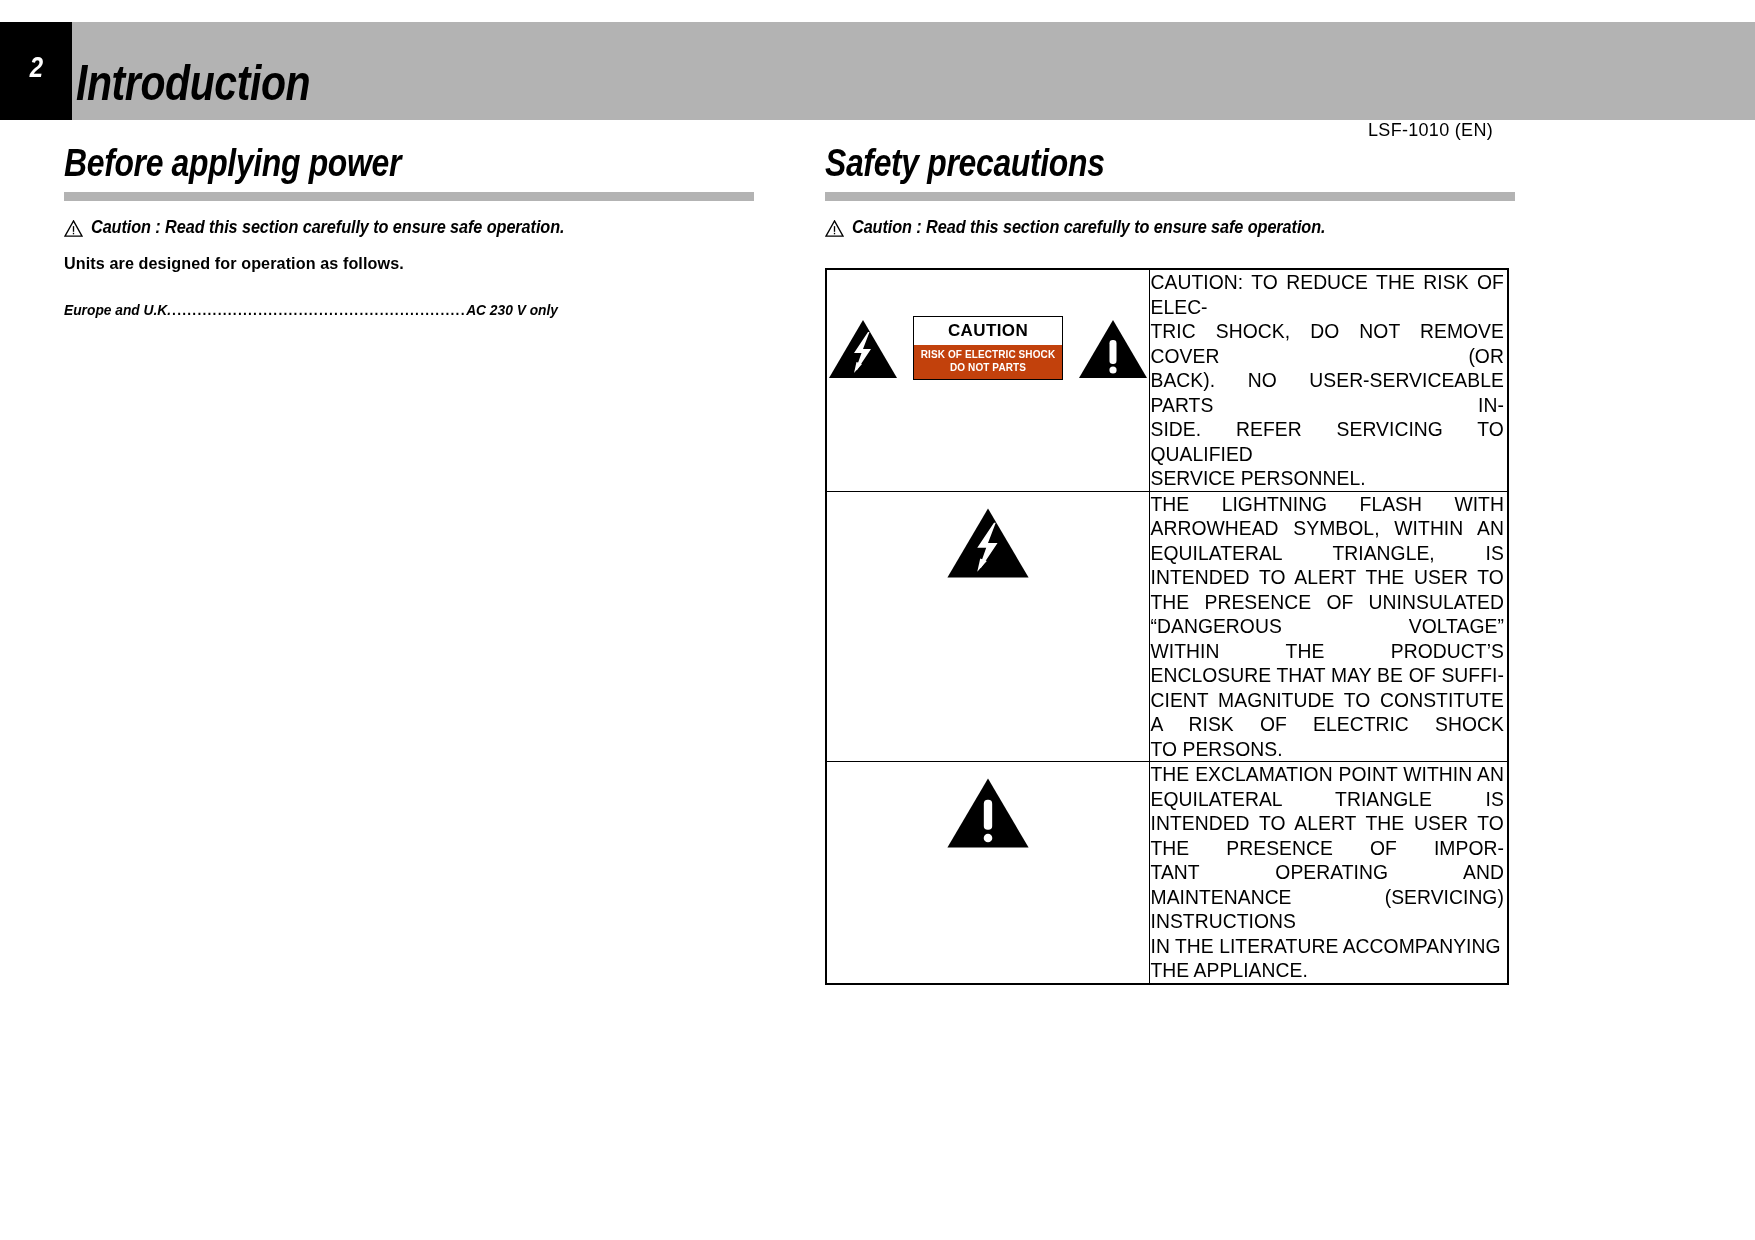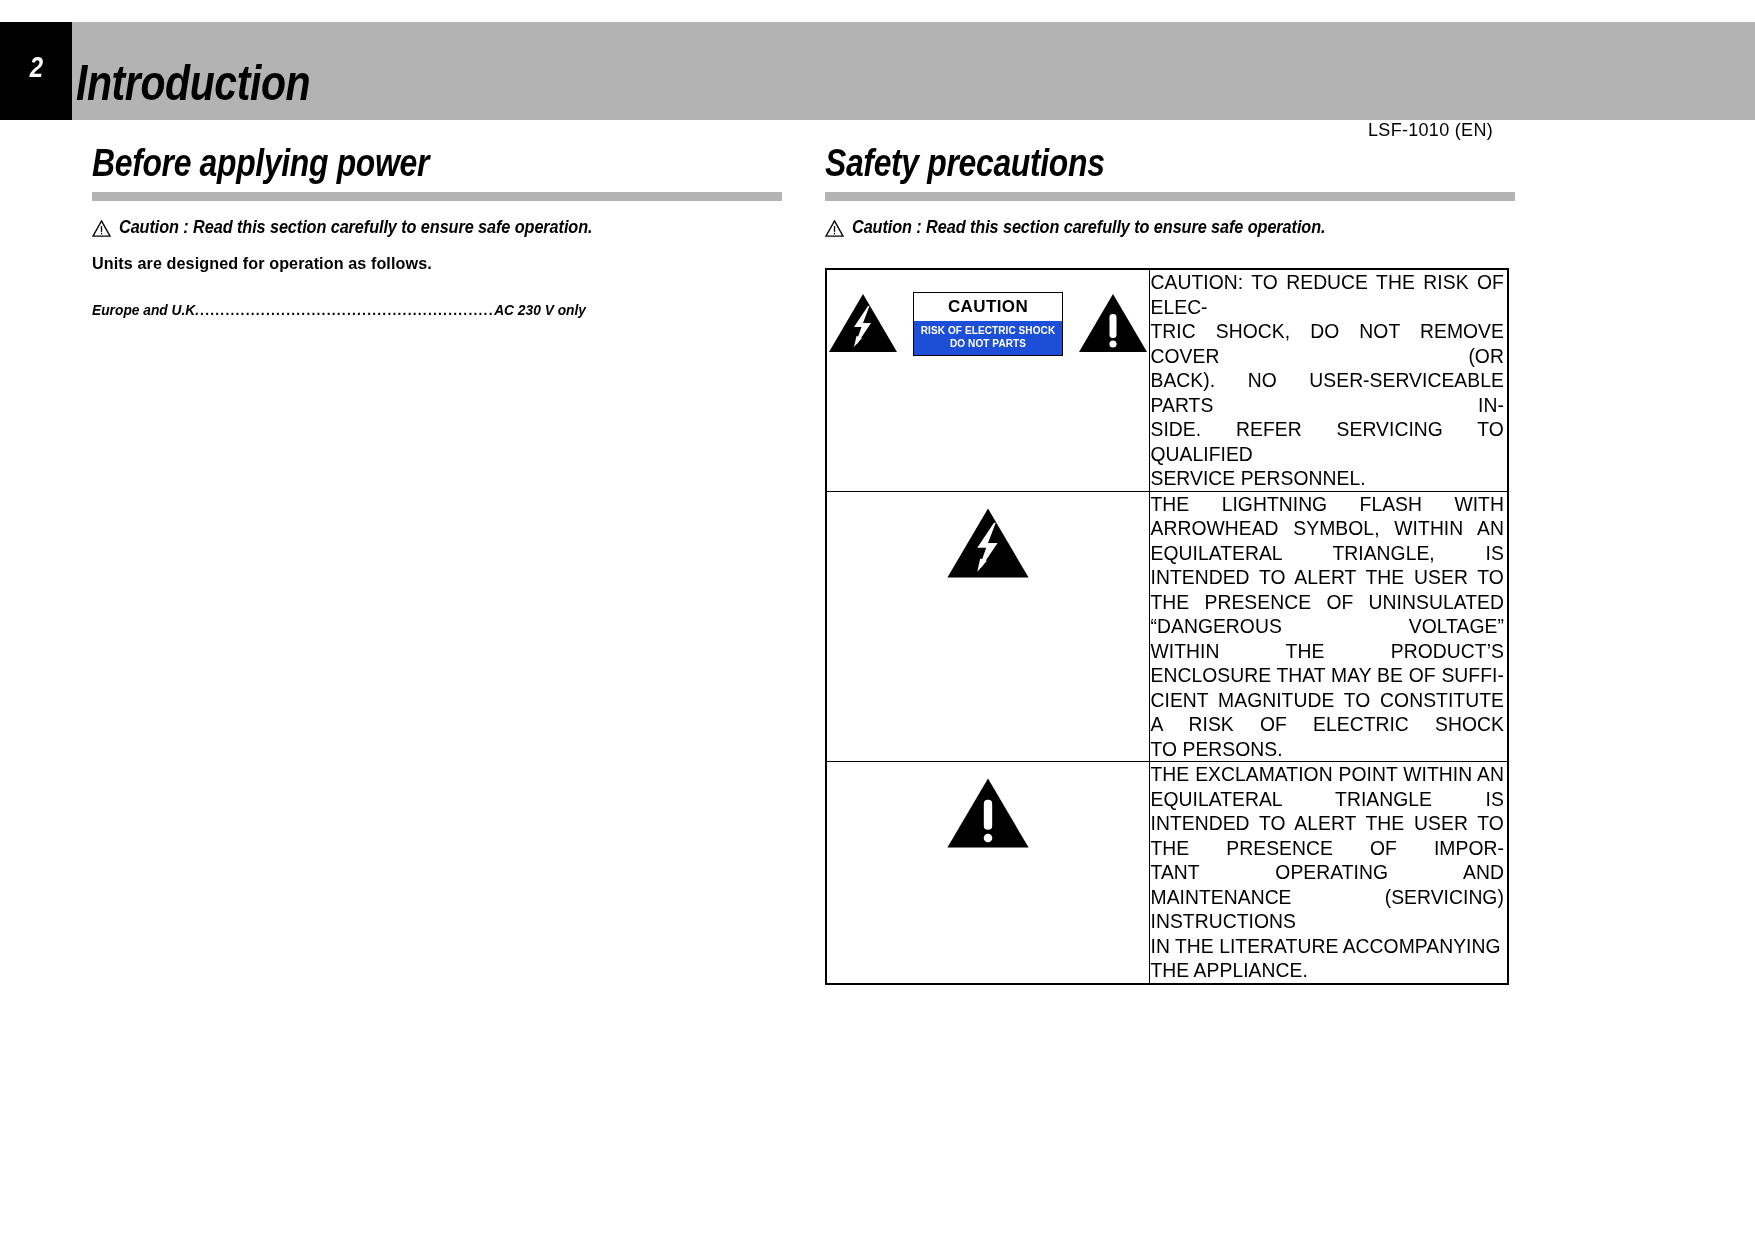--- a/index.html
+++ b/index.html
@@ -74,21 +74,21 @@
     font-weight:bold;font-style:italic;
     font-size:17.5px;line-height:20px;
     letter-spacing:-0.1px;
     transform:scaleX(.93);
     transform-origin:left center;
     white-space:nowrap;
   }
 
   
   .col-left{
-    position:absolute;left:92px;top:143px;width:690px;
+    position:absolute;left:64px;top:143px;width:690px;
   }
   .units-line{
     margin-top:16px;
     font-weight:bold;
     font-size:17px;line-height:22px;
     letter-spacing:.1px;
     transform:scaleX(.95);
     transform-origin:left center;
     white-space:nowrap;
   }
@@ -163,35 +163,35 @@
     font-size:19.5px;line-height:24.5px;
     letter-spacing:.05px;
     text-align:justify;
     transform:scaleX(.99);
     transform-origin:left top;
   }
   .cell-txt span.last{display:block;text-align:left;}
 
   
   .caution-label-group{
-    display:flex;align-items:flex-start;justify-content:center;
-    gap:14px;padding:22px 0;
+    display:flex;align-items:flex-end;justify-content:center;
+    gap:14px;padding:22px 0;margin-top:24px;
   }
   .cl-box{
     border:1.5px solid #000;
     width:148px;
   }
   .cl-box-top{
     background:#fff;color:#000;
     font-weight:bold;font-size:17px;line-height:17px;
     padding:5px 0 6px;
     text-align:center;letter-spacing:.4px;
   }
   .cl-box-bot{
-    background:#1d4ed8;color:#fff;
+    background:#c2410c;color:#fff;
     font-weight:bold;font-size:10px;line-height:12.5px;
     padding:4px 0 5px;
     text-align:center;letter-spacing:.1px;
   }
   .sym-svg{display:block;}
   .sym-cell-inner{
     display:flex;align-items:center;justify-content:center;
     padding:14px 0;
   }
 </style>

